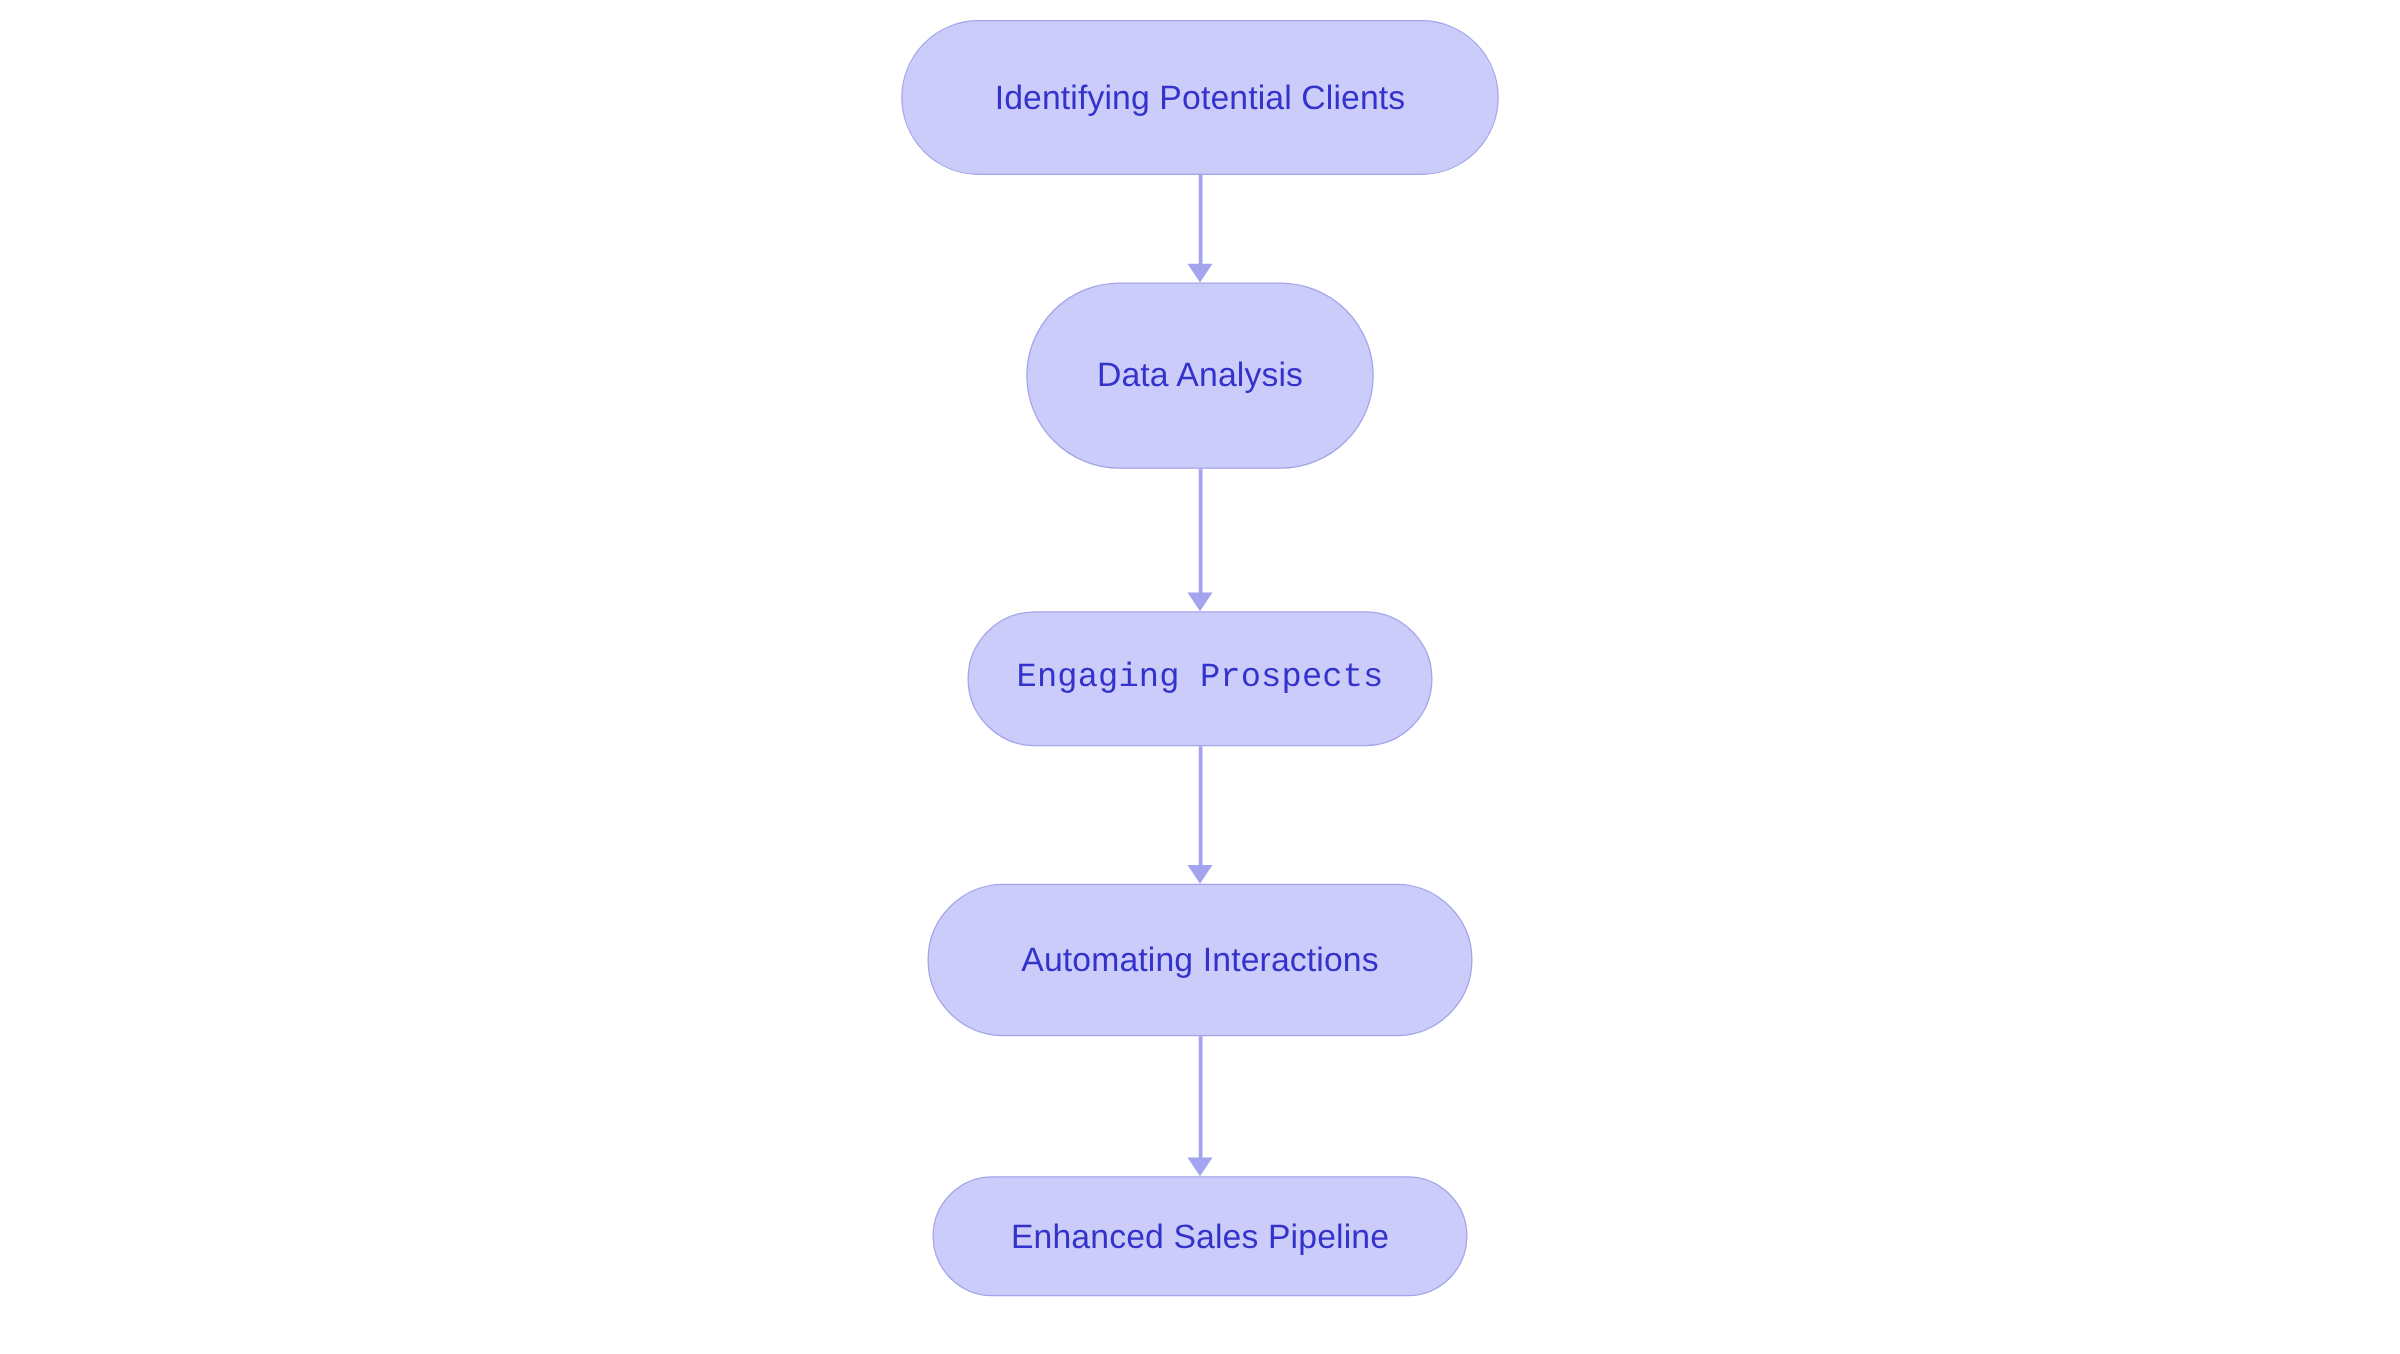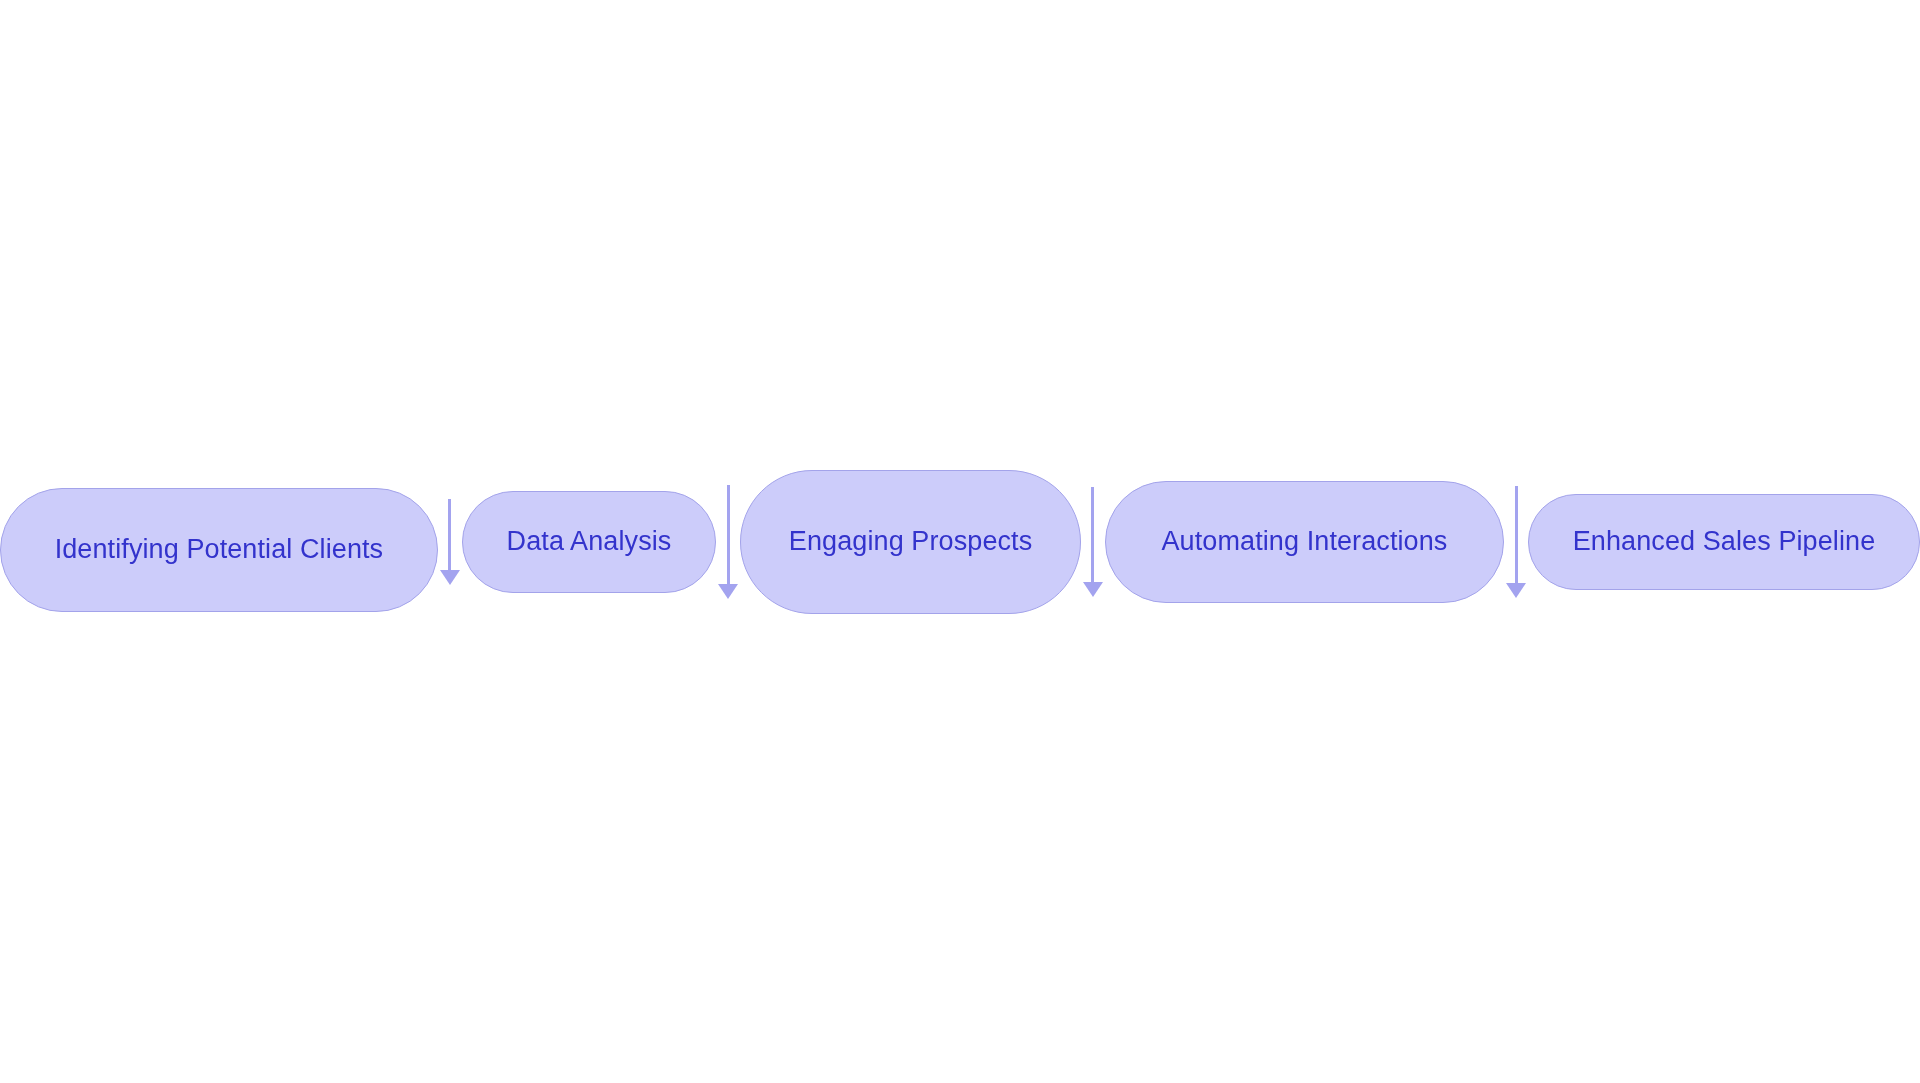--- a/index.html
+++ b/index.html
@@ -21,20 +21,21 @@
     background: #ffffff;
   }
 
   .flow-column {
     position: absolute;
     left: 0;
     top: 0;
     width: 1920px;
     height: 1083px;
     display: flex;
+    flex-direction: column;
     align-items: center;
     justify-content: flex-start;
   }
 
   .node {
     box-sizing: border-box;
     display: flex;
     align-items: center;
     justify-content: center;
     background: #ccccfa;
@@ -48,22 +49,22 @@
 
   .node-label {
     font-size: 27px;
     line-height: 1;
     color: #3333cc;
     font-weight: 400;
   }
 
   
   .node-0 { width: 478px; height: 124px; margin-top: 16px; }
-  .node-1 { width: 278px; height: 102px; }
-  .node-2 { width: 372px; height: 144px; }
+  .node-1 { width: 278px; height: 149px; }
+  .node-2 { width: 372px; height: 108px; font-family: Liberation Mono, monospace; }
   .node-3 { width: 436px; height: 122px; }
   .node-4 { width: 428px; height: 96px; }
 
   
   .connector {
     position: relative;
     width: 26px;
     display: flex;
     flex-direction: column;
     align-items: center;

